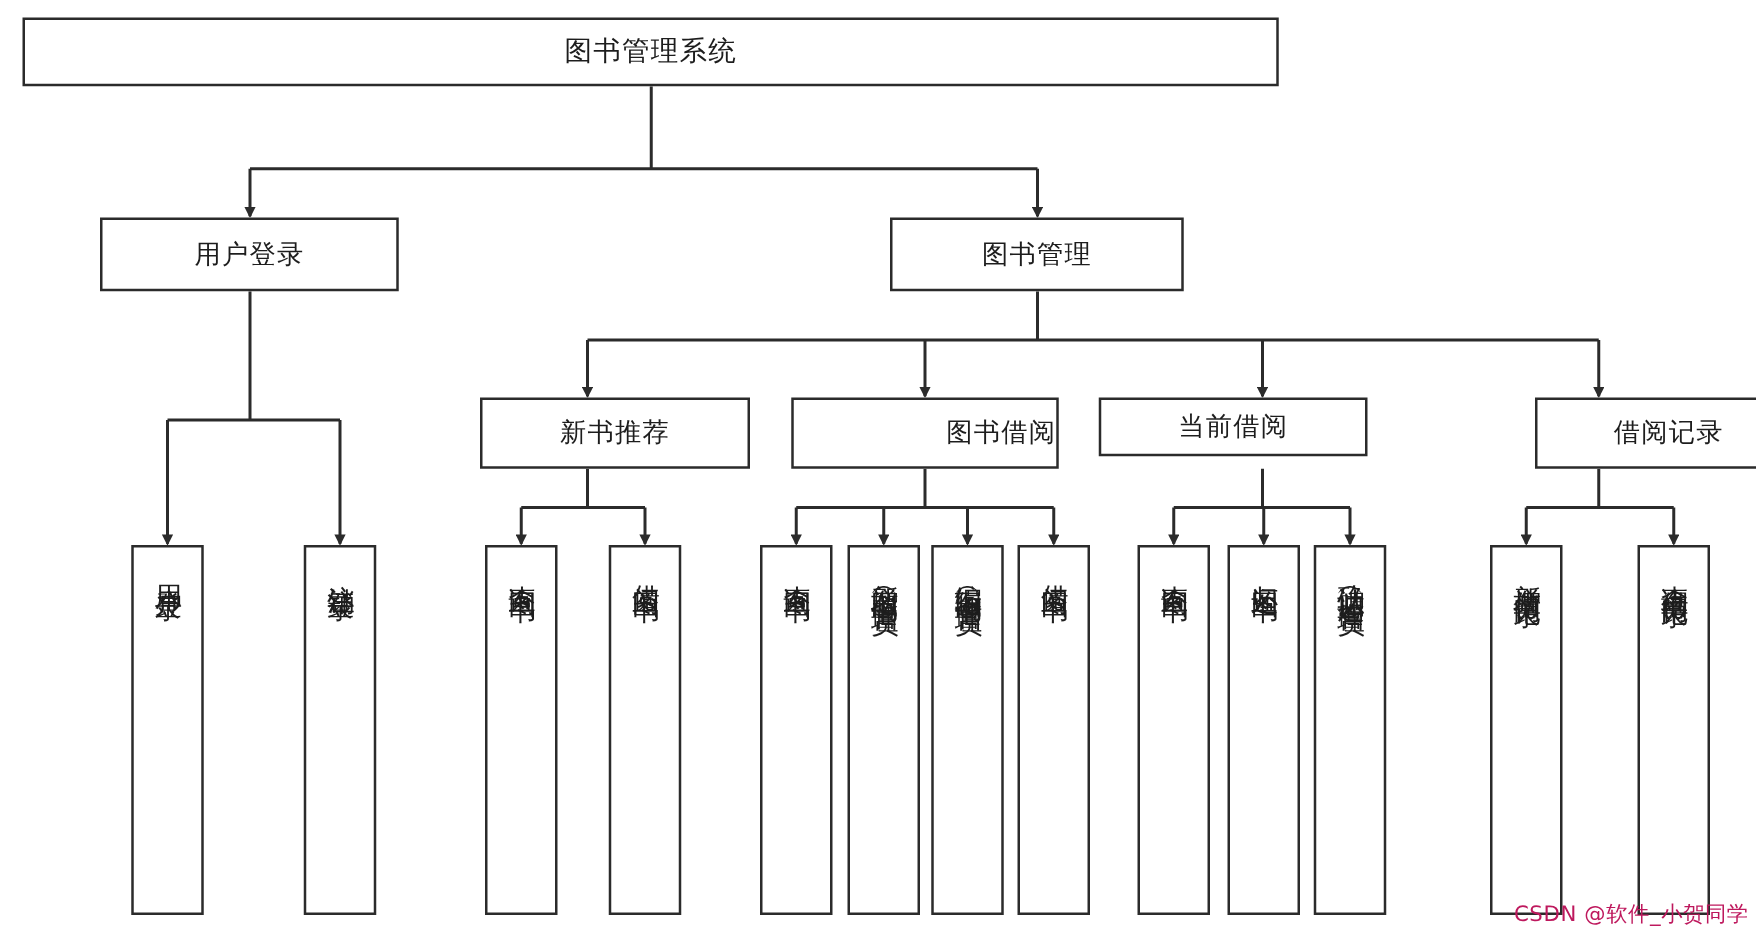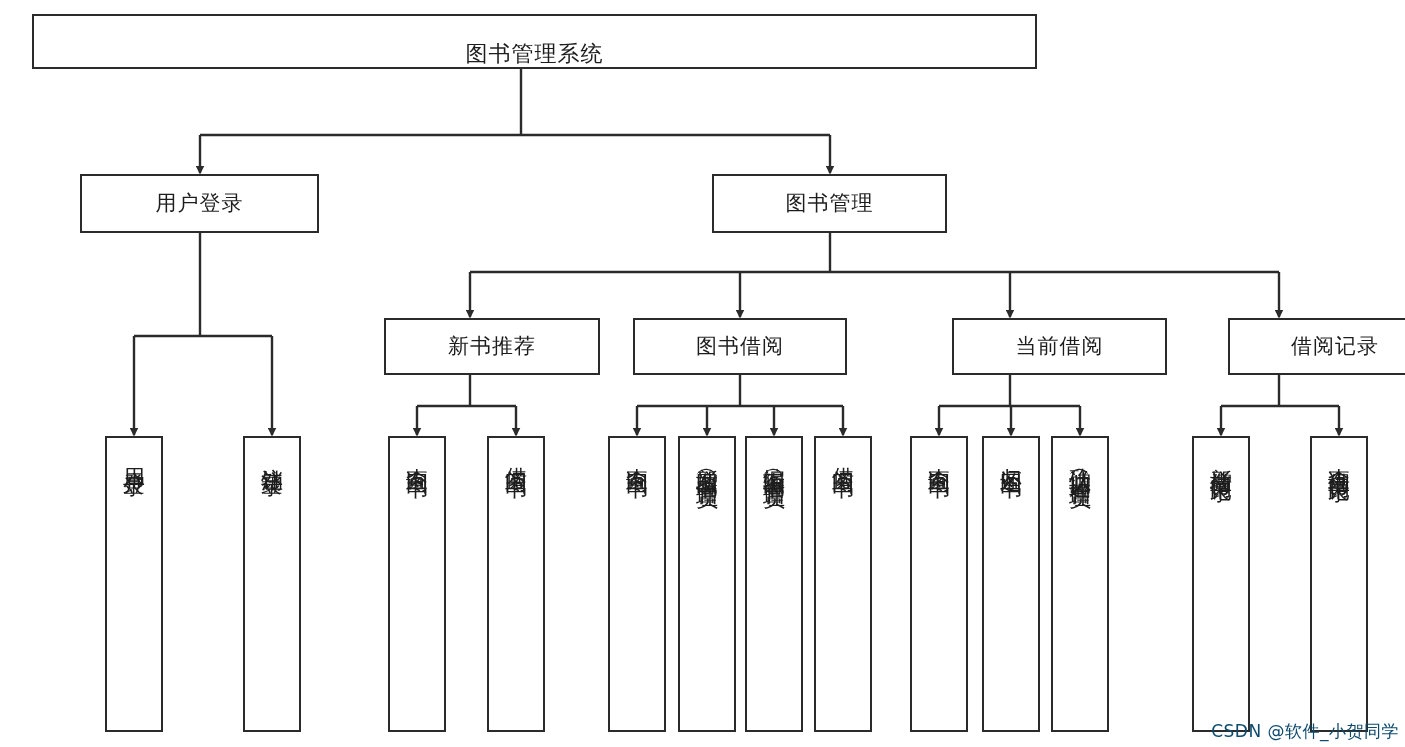--- a/index.html
+++ b/index.html
@@ -63,21 +63,21 @@
     font-size: 22px;
     line-height: 1.08;
     letter-spacing: 3px;
     white-space: nowrap;
   }
   #watermark {
     position: absolute;
     right: 6px;
     bottom: 4px;
     font-size: 17px;
-    color: #0c4a6e;
+    color: #be185d;
     letter-spacing: 0.5px;
     white-space: nowrap;
     user-select: none;
   }
 </style>
 </head>
 <body>
 
 <div id="diagram-root">
 
@@ -118,36 +118,36 @@
         <path d="M1011 406 L1011 435" marker-end="url(#arrowhead)"></path>
         <path d="M1080 406 L1080 435" marker-end="url(#arrowhead)"></path>
         <path d="M1279 375 L1279 406"></path>
         <path d="M1221 406 L1339 406"></path>
         <path d="M1221 406 L1221 435" marker-end="url(#arrowhead)"></path>
         <path d="M1339 406 L1339 435" marker-end="url(#arrowhead)"></path>
       </g>
   </svg>
 
   <div id="node-layer">
-      <div class="node horiz root" style="left: 32px; top: 14px; width: 1005px; height: 55px; align-items: flex-end;">
+      <div class="node horiz root" style="left: 18px; top: 14px; width: 1005px; height: 55px;">
         <span class="node-label">图书管理系统</span>
       </div>
       <div class="node horiz" style="left: 80px; top: 174px; width: 239px; height: 59px;">
         <span class="node-label">用户登录</span>
       </div>
       <div class="node horiz" style="left: 712px; top: 174px; width: 235px; height: 59px; align-items: center;">
         <span class="node-label">图书管理</span>
       </div>
       <div class="node horiz" style="left: 384px; top: 318px; width: 216px; height: 57px;">
         <span class="node-label">新书推荐</span>
       </div>
-      <div class="node horiz" style="left: 633px; top: 318px; width: 214px; height: 57px;">
+      <div class="node horiz" style="left: 633px; top: 318px; width: 214px; height: 57px; justify-content: flex-end;">
         <span class="node-label">图书借阅</span>
       </div>
-      <div class="node horiz" style="left: 952px; top: 318px; width: 215px; height: 57px;">
+      <div class="node horiz" style="left: 879px; top: 318px; width: 215px; height: 47px;">
         <span class="node-label">当前借阅</span>
       </div>
       <div class="node horiz" style="left: 1228px; top: 318px; width: 214px; height: 57px;">
         <span class="node-label">借阅记录</span>
       </div>
       <div class="node vert" style="left: 105px; top: 436px; width: 58px; height: 296px;">
         <span class="node-label">用户登录</span>
       </div>
       <div class="node vert" style="left: 243px; top: 436px; width: 58px; height: 296px;">
         <span class="node-label">注销登录</span>

